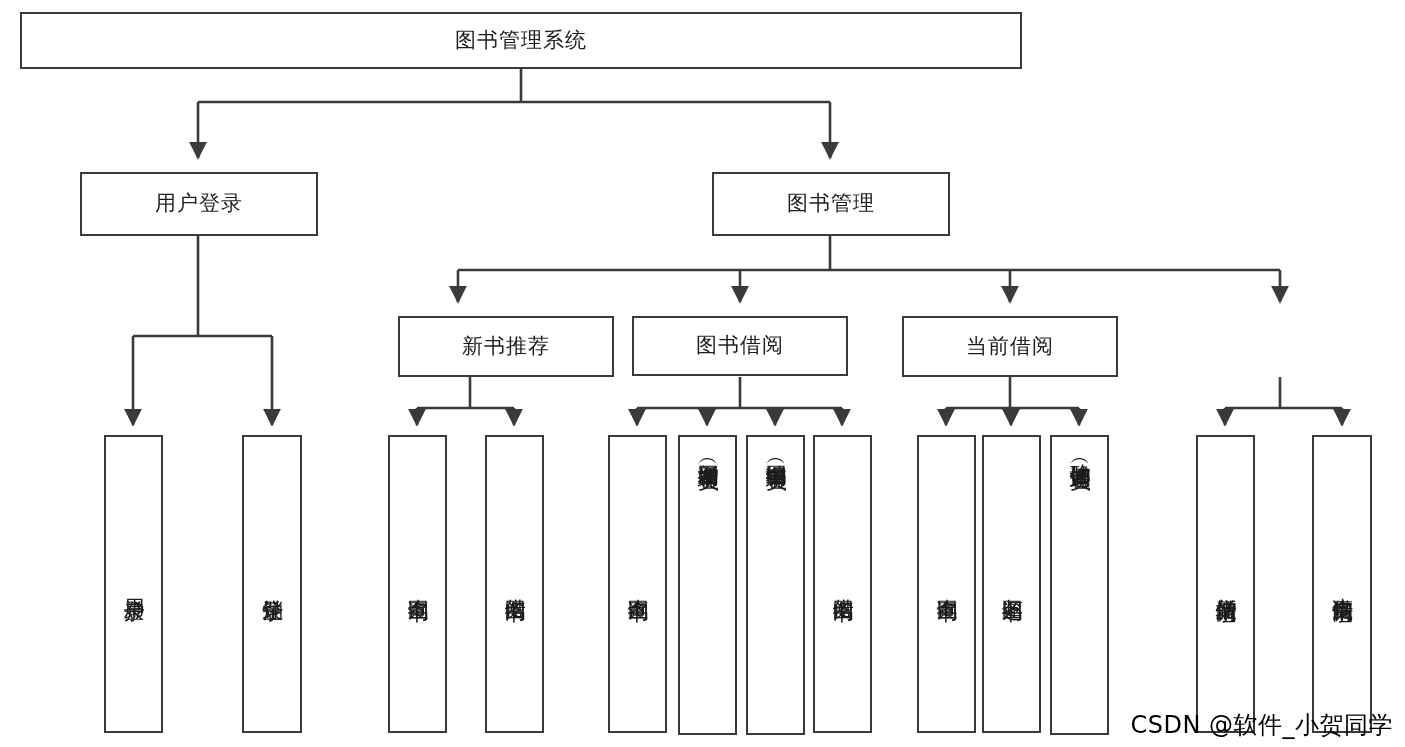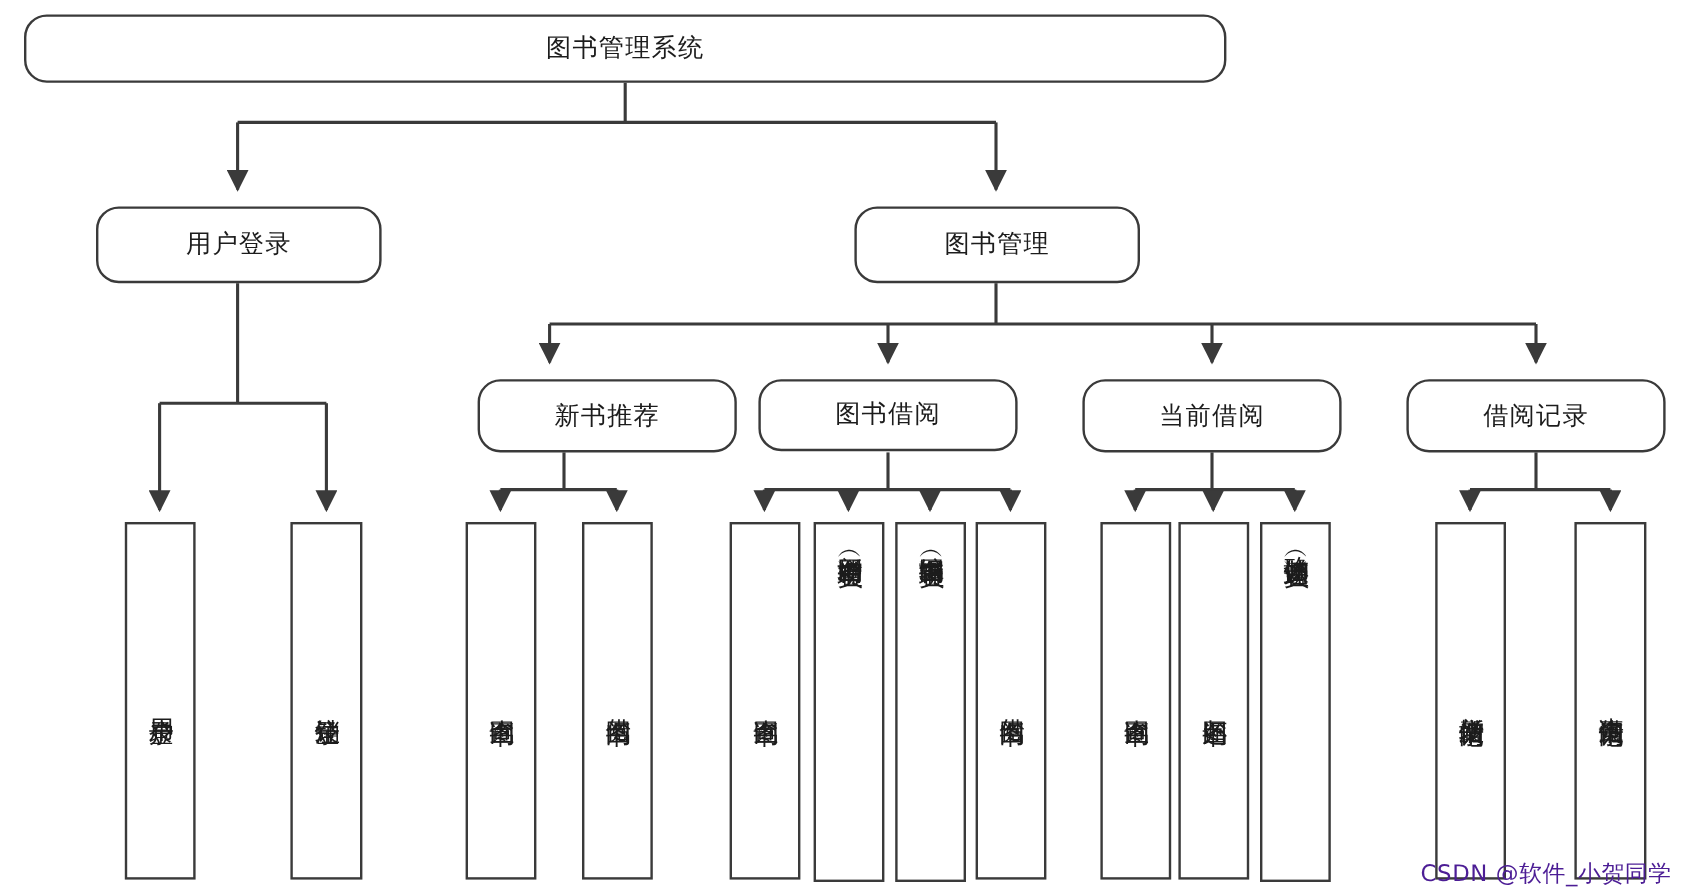--- a/index.html
+++ b/index.html
@@ -30,21 +30,20 @@
     display:flex;
     align-items:center;
     justify-content:center;
     color:#1c1c1c;
     text-align:center;
   }
   .node.horiz{
     font-size:21px;
     letter-spacing:1px;
     line-height:1.2;
-    border-radius:19px;
   }
   .node.vert{
     
     font-size:21px;
     line-height:1.32;
     letter-spacing:1px;
     writing-mode:vertical-rl;
     text-orientation:upright;
     align-items:center;
     justify-content:flex-start;
@@ -55,22 +54,22 @@
     padding-top:0;
   }
   .node .label{
     display:block;
     white-space:pre-line;
   }
   .watermark{
     position:absolute;
     right:12px;
     bottom:6px;
-    font-size:19px;
-    color:#4c1d95;
+    font-size:24px;
+    color:#000000;
     letter-spacing:0.5px;
     white-space:nowrap;
     user-select:none;
   }
 </style>
 </head>
 <body>
 
 <div id="diagram-root">
 
@@ -141,23 +140,20 @@
   </div>
 
   <div class="node horiz" style="left:632px; top:316px; width:216px; height:60px;">
     <span class="label">图书借阅</span>
   </div>
 
   <div class="node horiz" style="left:902px; top:316px; width:216px; height:61px;">
     <span class="label">当前借阅</span>
   </div>
 
-  <div class="node horiz" style="left:1172px; top:316px; width:216px; height:61px;">
-    <span class="label">借阅记录</span>
-  </div>
 
   <div class="node vert centered" style="left:104px; top:435px; width:59px; height:298px;">
     <span class="label">用户登录</span>
   </div>
 
   <div class="node vert centered" style="left:242px; top:435px; width:60px; height:298px;">
     <span class="label">注销登录</span>
   </div>
 
   <div class="node vert centered" style="left:388px; top:435px; width:59px; height:298px;">

